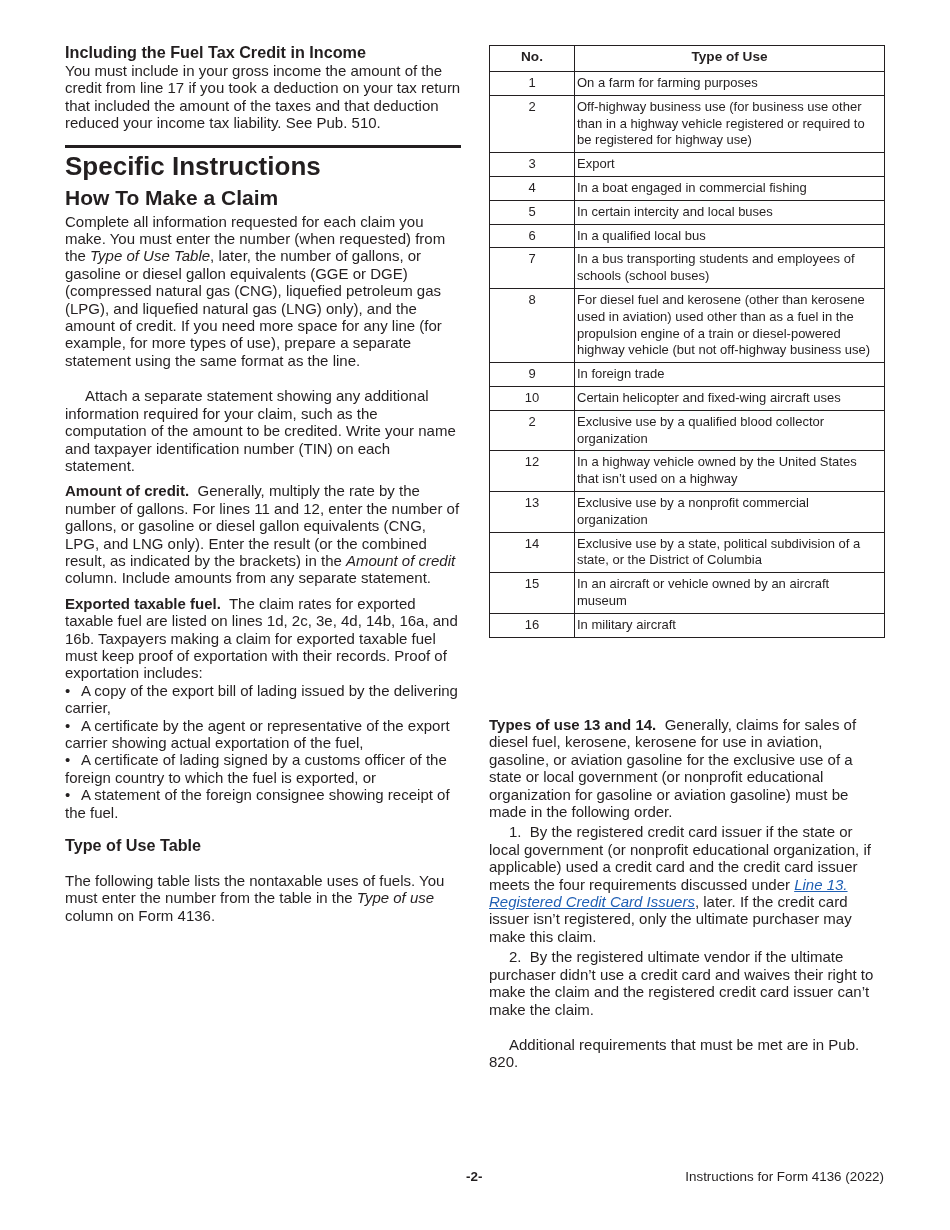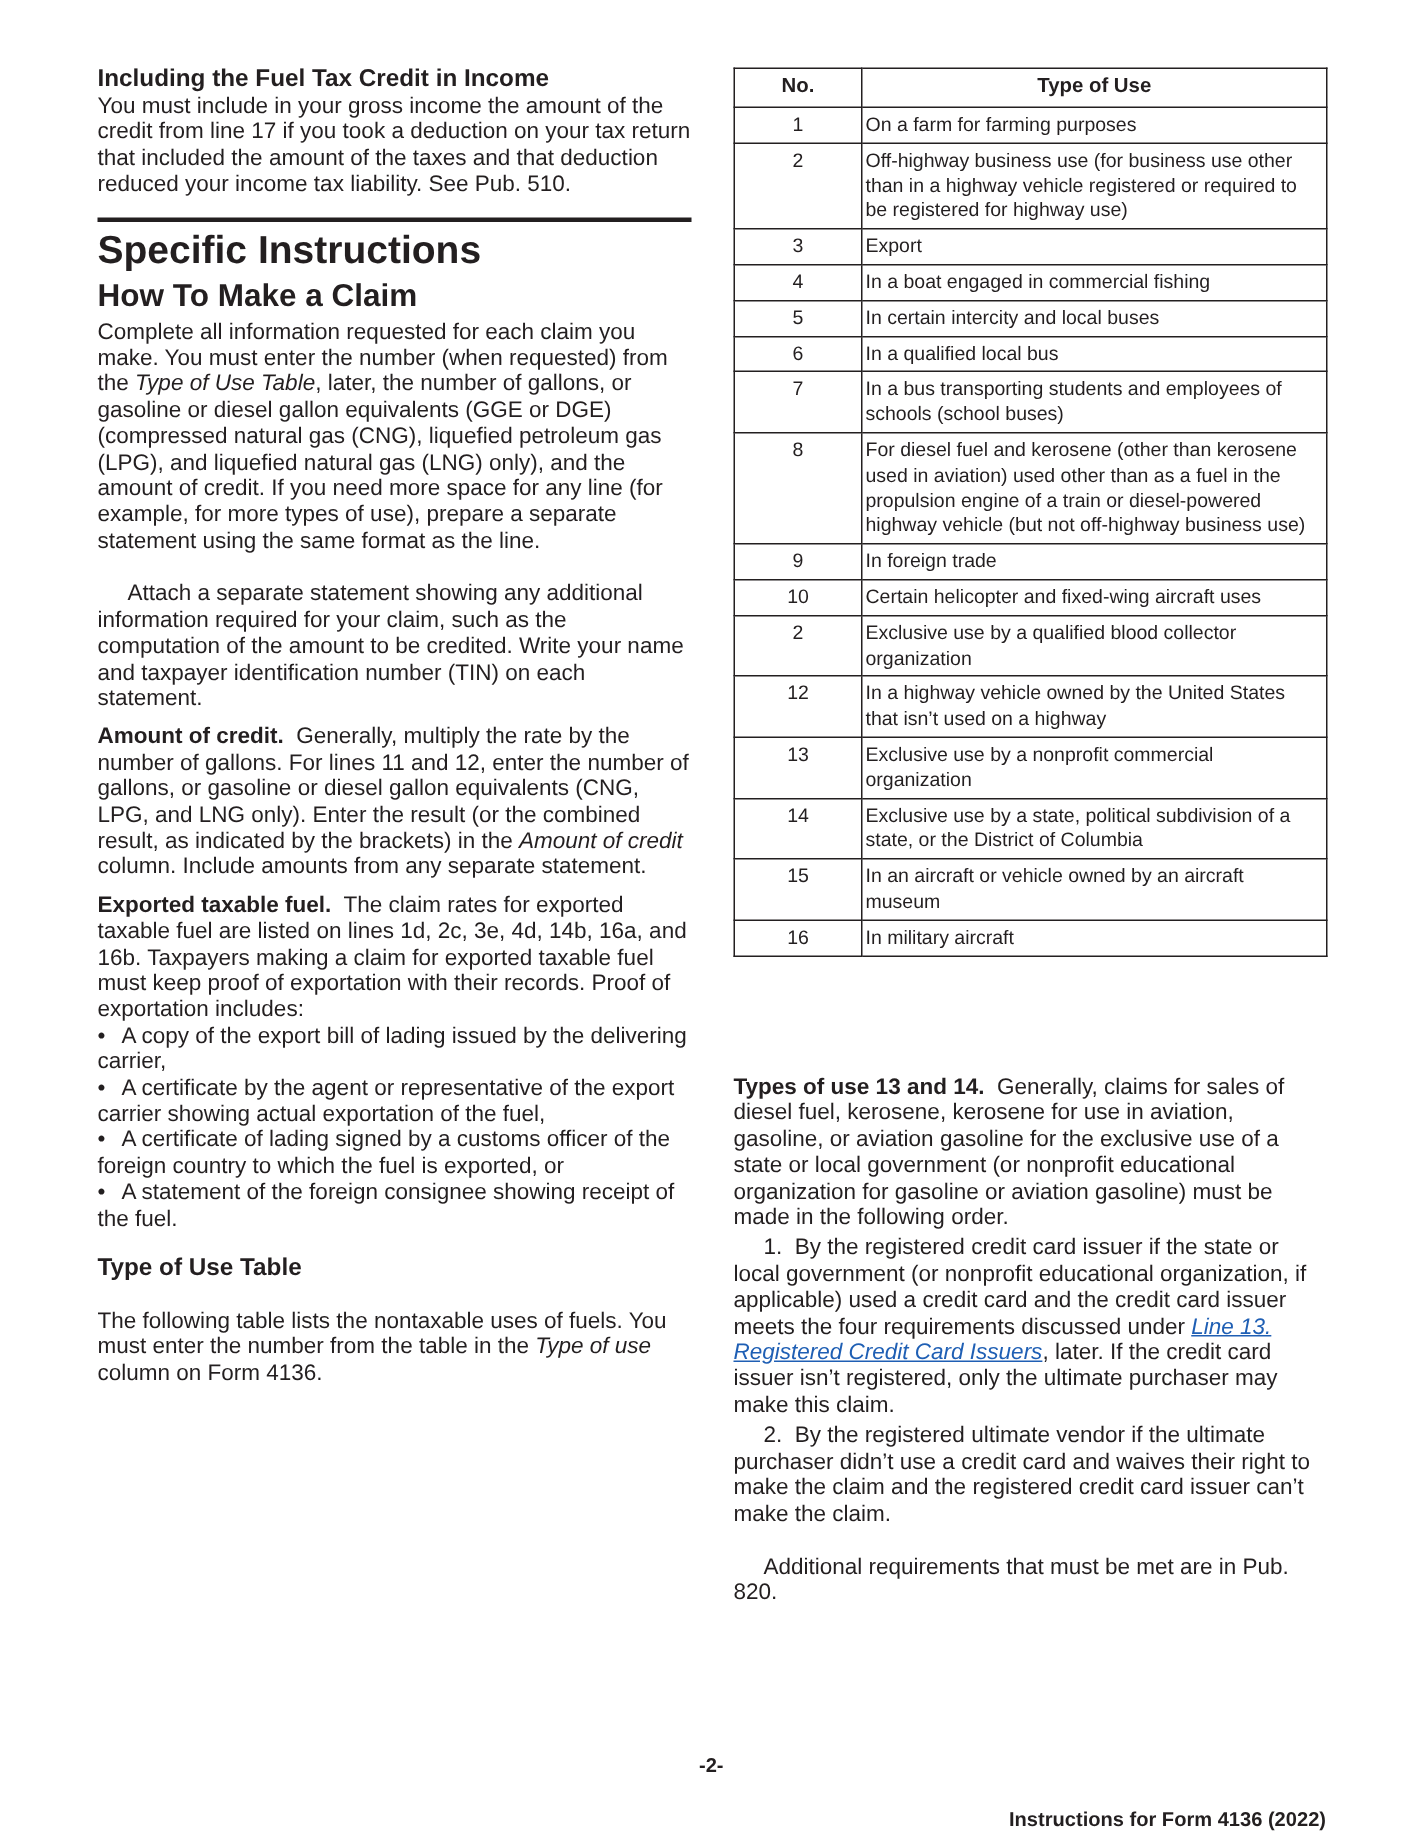--- a/index.html
+++ b/index.html
@@ -23,21 +23,21 @@
 
   table.tou { border-collapse: collapse; width: 396px; font-size: 13px; line-height: 16.8px; }
   table.tou th, table.tou td { border: 1.3px solid #231f20; vertical-align: top; }
   table.tou th { font-weight: bold; font-size: 13.6px; text-align: center; height: 22px; padding: 3px 2px 0 2px; }
   table.tou td.num { width: 84px; text-align: center; padding: 3px 0 3px 0; }
   table.tou td.desc { padding: 3px 4px 3px 2px; }
 
   .right-text { position: absolute; left: 489px; top: 716px; width: 396px; }
 
   .footer-page { position: absolute; left: 466px; top: 1169px; font-weight: bold; font-size: 13.4px; }
-  .footer-title { position: absolute; right: 66px; top: 1169px; font-weight: bold; font-size: 13.4px; margin-top: 36px; }
+  .footer-title { position: absolute; right: 66px; top: 1169px; font-weight: normal; font-size: 13.4px; }
 </style>
 </head>
 <body>
 
 <div class="col-left">
   <h3 class="h3">Including the Fuel Tax Credit in Income</h3>
   <p>You must include in your gross income the amount of the credit from line 17 if you took a deduction on your tax return that included the amount of the taxes and that deduction reduced your income tax liability. See Pub. 510.</p>
 
   <div class="rule"></div>
   <h1 class="h1">Specific Instructions</h1>

